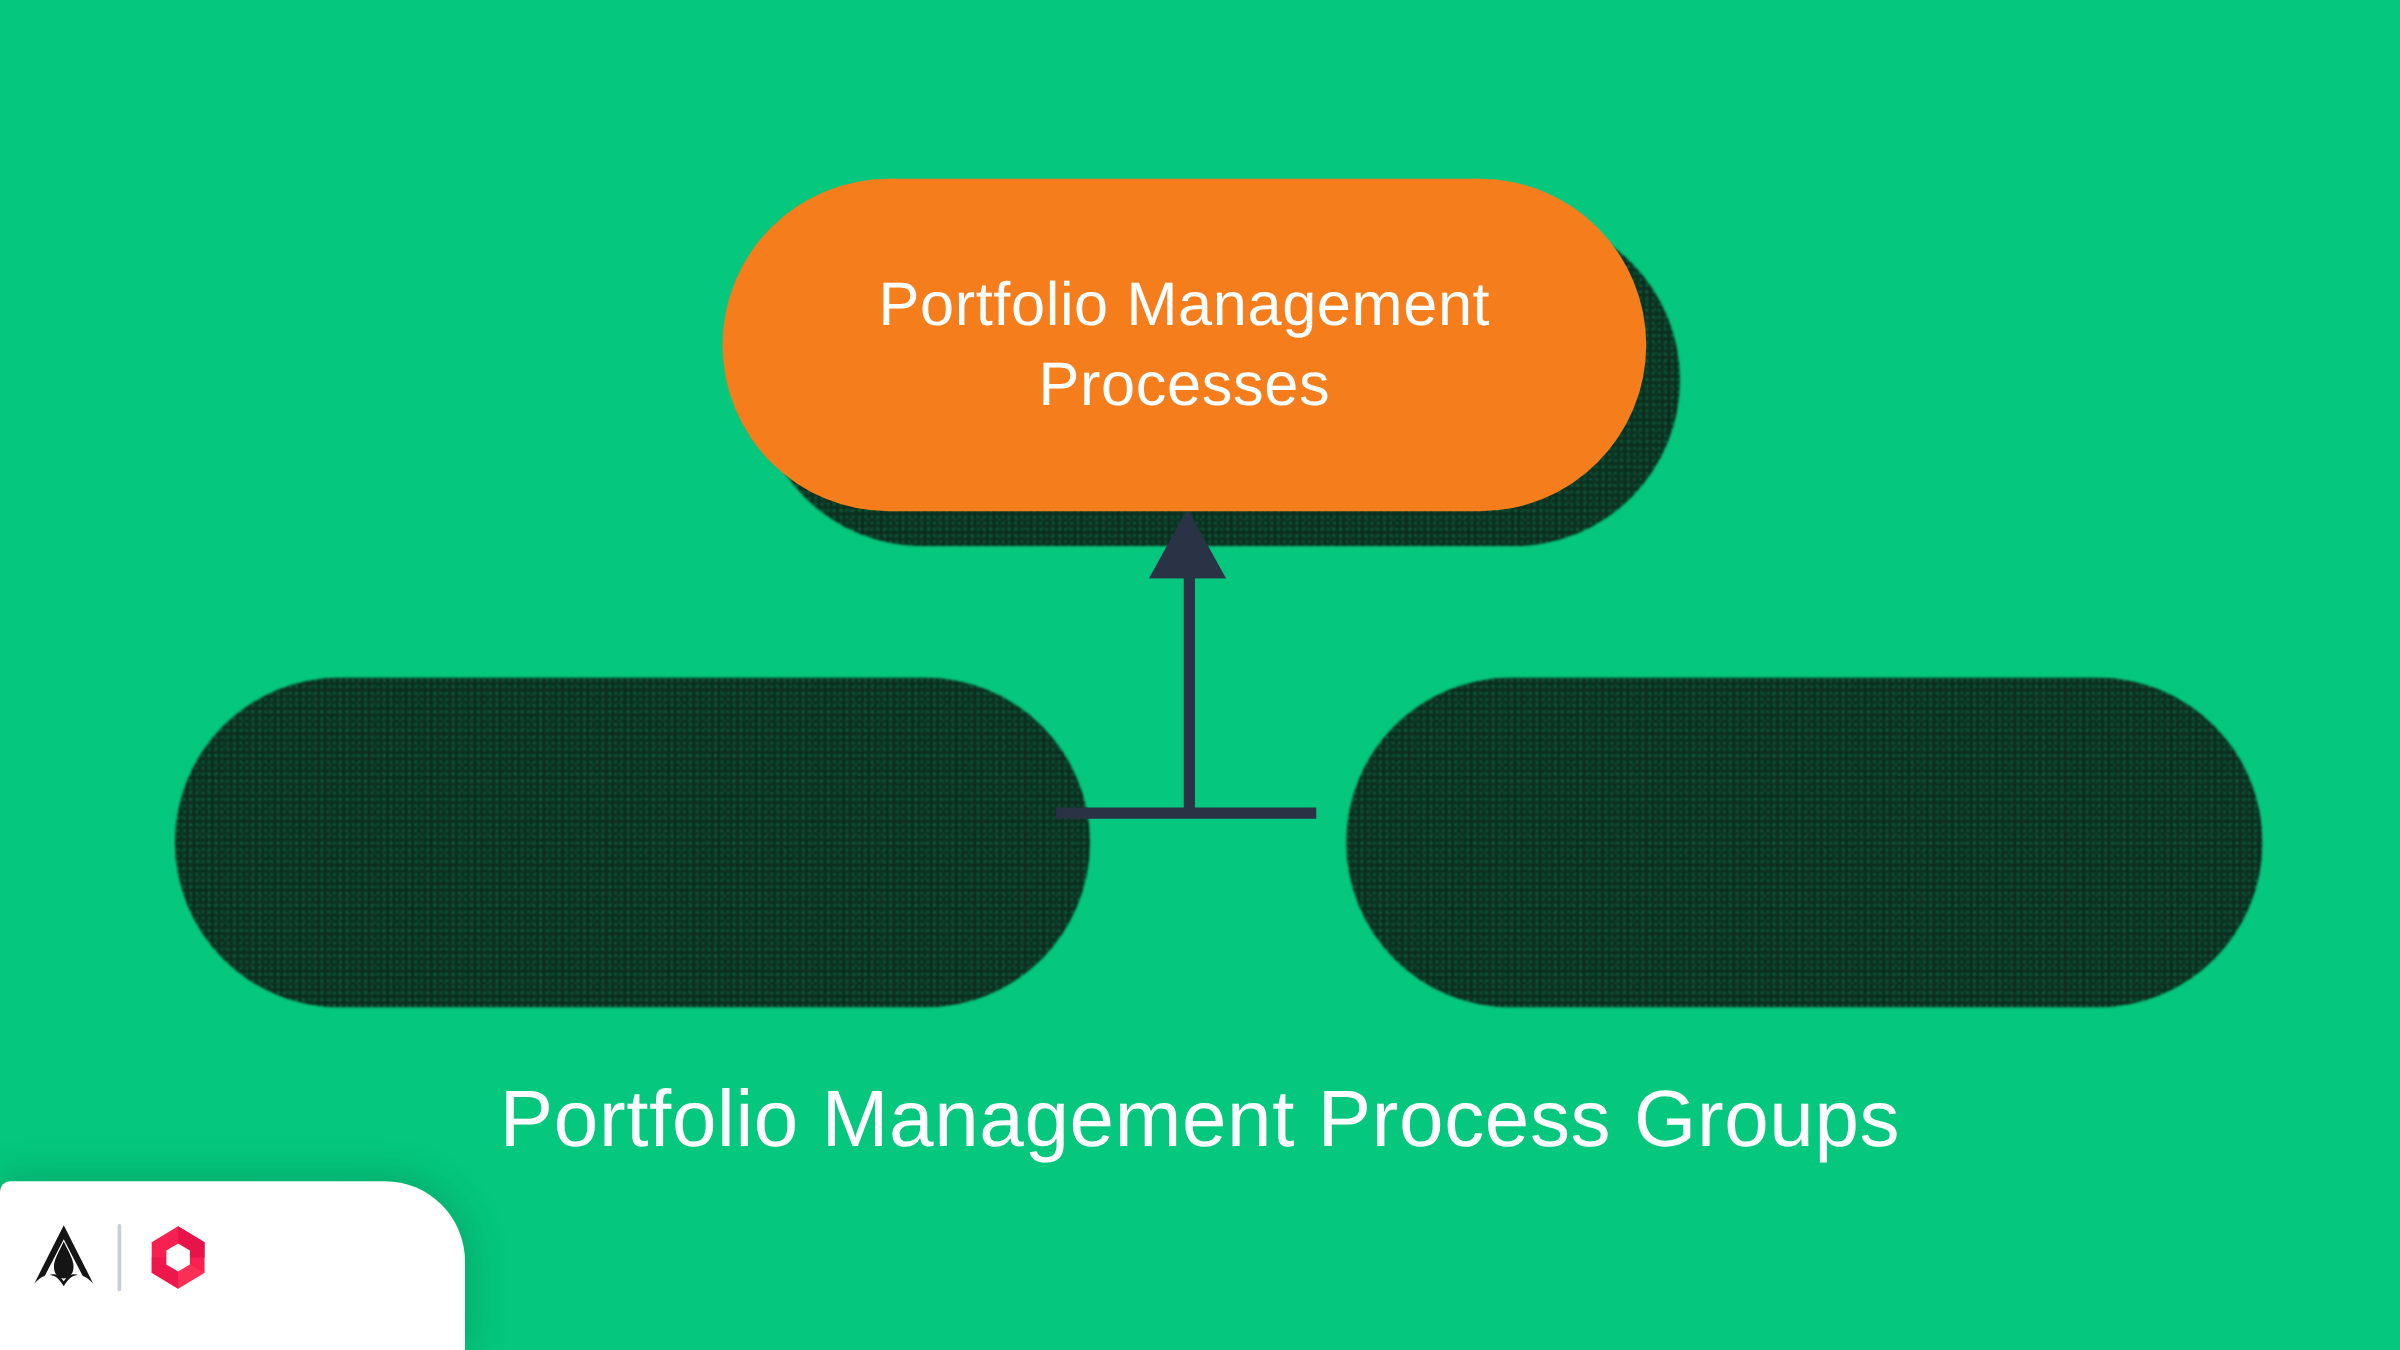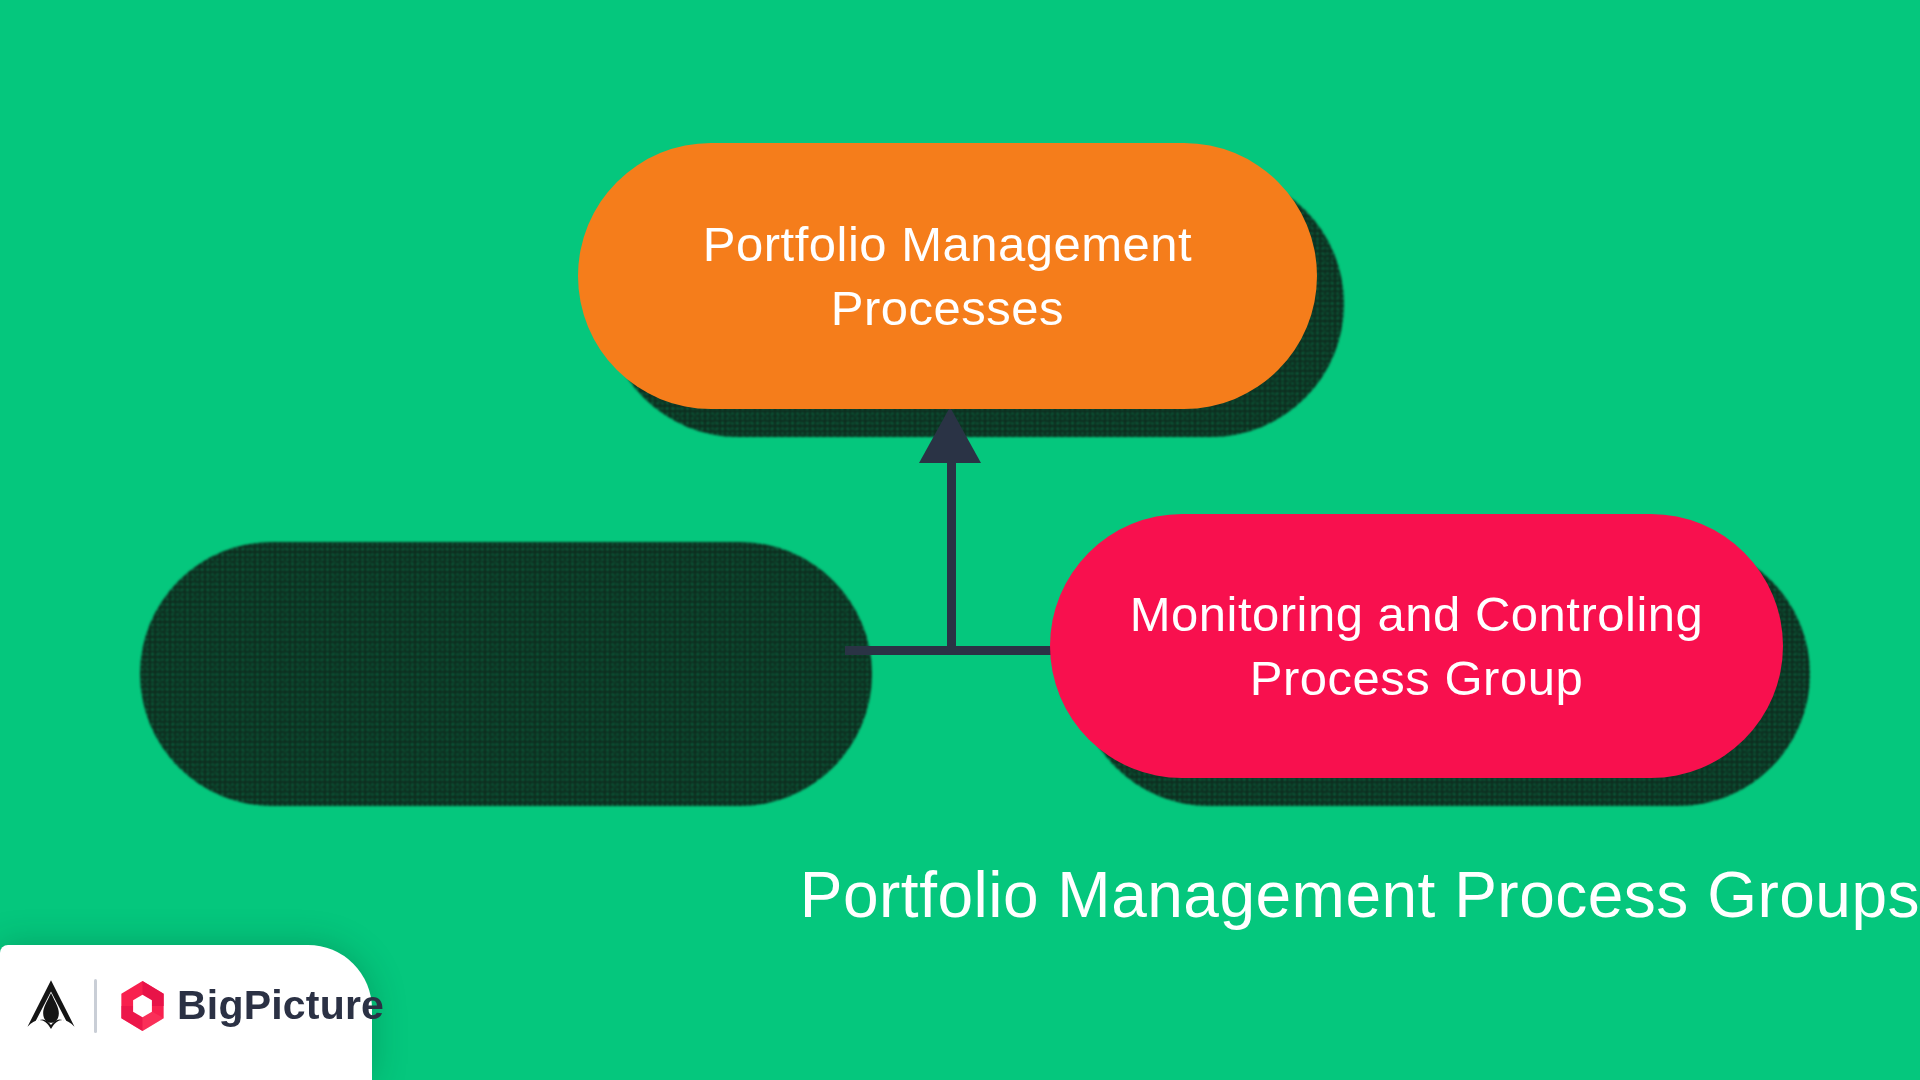--- a/index.html
+++ b/index.html
@@ -41,21 +41,21 @@
   .connector{position:absolute;z-index:2;}
   #connector-h{left:845px;top:646px;width:208px;height:9px;}
   #connector-v{left:947px;top:460px;width:9px;height:192px;}
   #arrow-head{
     left:919px;top:407px;width:62px;height:56px;
     clip-path:polygon(50% 0, 100% 100%, 0 100%);
   }
   
   #diagram-title{
     position:absolute;left:0;top:858px;width:1920px;z-index:2;
-    text-align:right;color:#ffffff;font-size:64px;font-weight:400;
+    text-align:center;color:#ffffff;font-size:64px;font-weight:400;
     letter-spacing:.5px;
   }
   
   #brand-badge{
     position:absolute;left:0;top:945px;width:372px;height:135px;z-index:4;
     border-radius:8px 64px 0 0;
     box-shadow:0 0 34px rgba(8,46,30,.25);
     display:flex;align-items:center;
     padding:0 0 14px 22px;box-sizing:border-box;
   }
@@ -81,36 +81,32 @@
 
   <div class="connector" id="connector-h" style="background-color: rgb(42, 51, 69);"></div>
   <div class="connector" id="connector-v" style="background-color: rgb(42, 51, 69);"></div>
   <div class="connector" id="arrow-head" style="background-color: rgb(42, 51, 69);"></div>
 
   <div class="pill" id="node-top" style="background-color: rgb(245, 125, 27);">
     <span class="label">Portfolio Management Processes</span>
   </div>
 
 
-  <div class="pill" id="node-right" style="background-color: rgb(248, 16, 78);">
-    <span class="label">Monitoring and Controling Process Group</span>
-  </div>
 
   <div id="diagram-title" style="color: rgb(255, 255, 255);">Portfolio Management Process Groups</div>
 
   <div id="brand-badge" style="background-color: rgb(255, 255, 255);">
     <svg id="appfire-mark" viewBox="0 0 100 100" aria-hidden="true">
       <path d="M50 4 L92 87 C75 69 61 72 50 91 C39 72 25 69 8 87 Z" fill="#151515"></path>
       <path d="M50 24 L79 80 C66 70 58 73 50 84 C42 73 34 70 21 80 Z" fill="#ffffff"></path>
       <path d="M50 27 C58 44 64 53 64 63 C64 74 57.5 80 50 80 C42.5 80 36 74 36 63 C36 53 42 44 50 27 Z" fill="#151515"></path>
     </svg>
     <div id="badge-divider" style="background-color: rgb(201, 206, 214);"></div>
     <svg id="bp-hexagon" viewBox="0 0 100 110" aria-hidden="true">
       <polygon points="50,2 95,29 95,81 50,108 5,81 5,29" fill="#f8204e"></polygon>
       <polygon points="50,2 95,29 95,55 50,55" fill="#e51248" opacity="0.9"></polygon>
       <polygon points="5,81 50,108 50,55 5,55" fill="#e51248" opacity="0.65"></polygon>
       <polygon points="95,81 50,108 50,55" fill="#ff4d6e" opacity="0.35"></polygon>
       <polygon points="50,31 70,43 70,67 50,79 30,67 30,43" fill="#ffffff"></polygon>
     </svg>
-    <span id="bp-wordmark" style="color: rgb(43, 49, 68);">BigPicture</span>
   </div>
 
 </div>
 
 </body></html>

